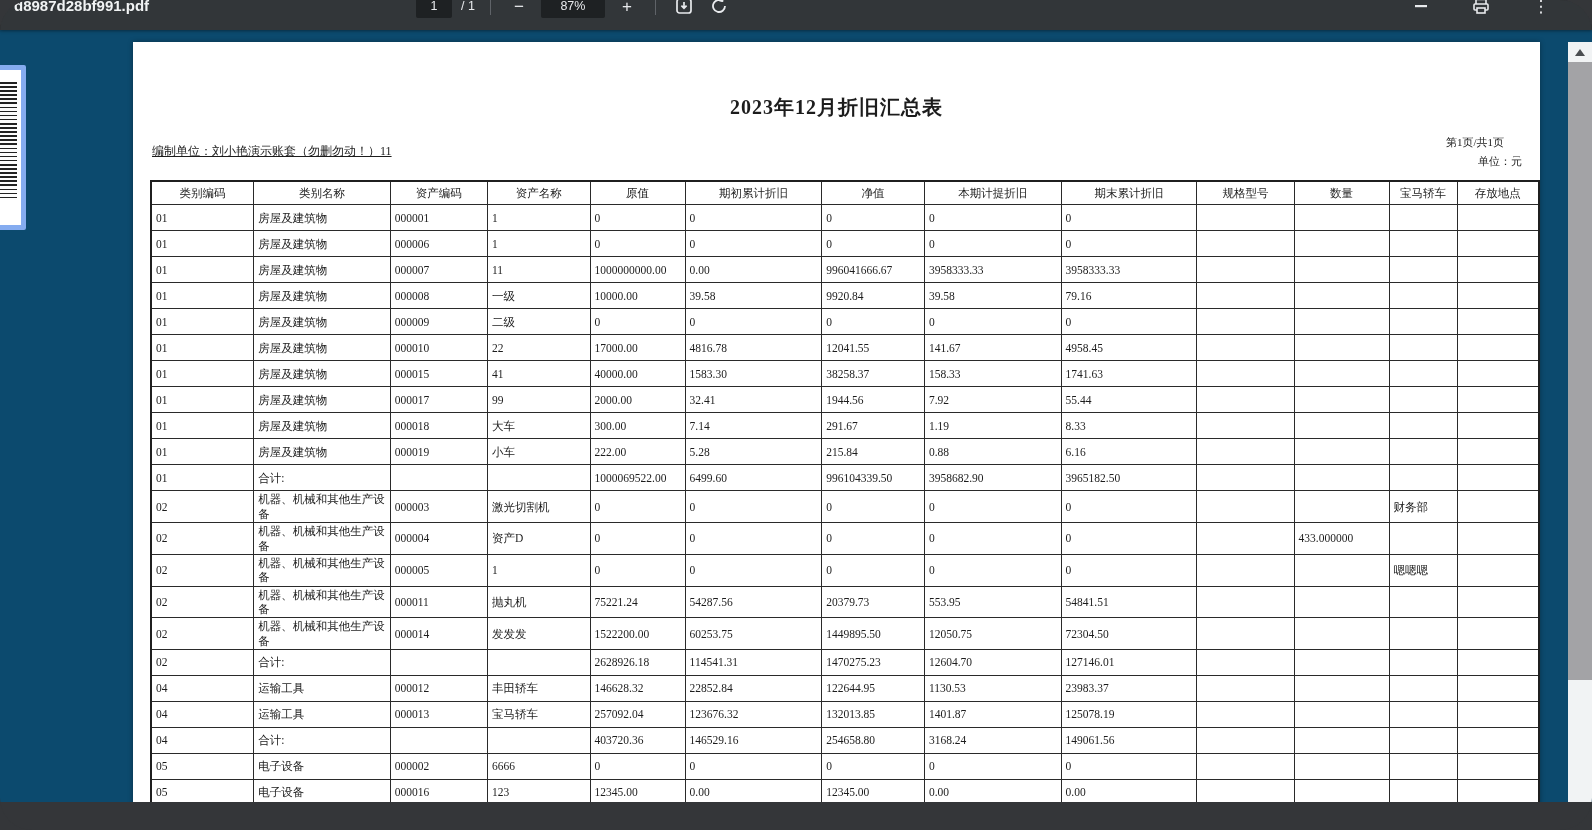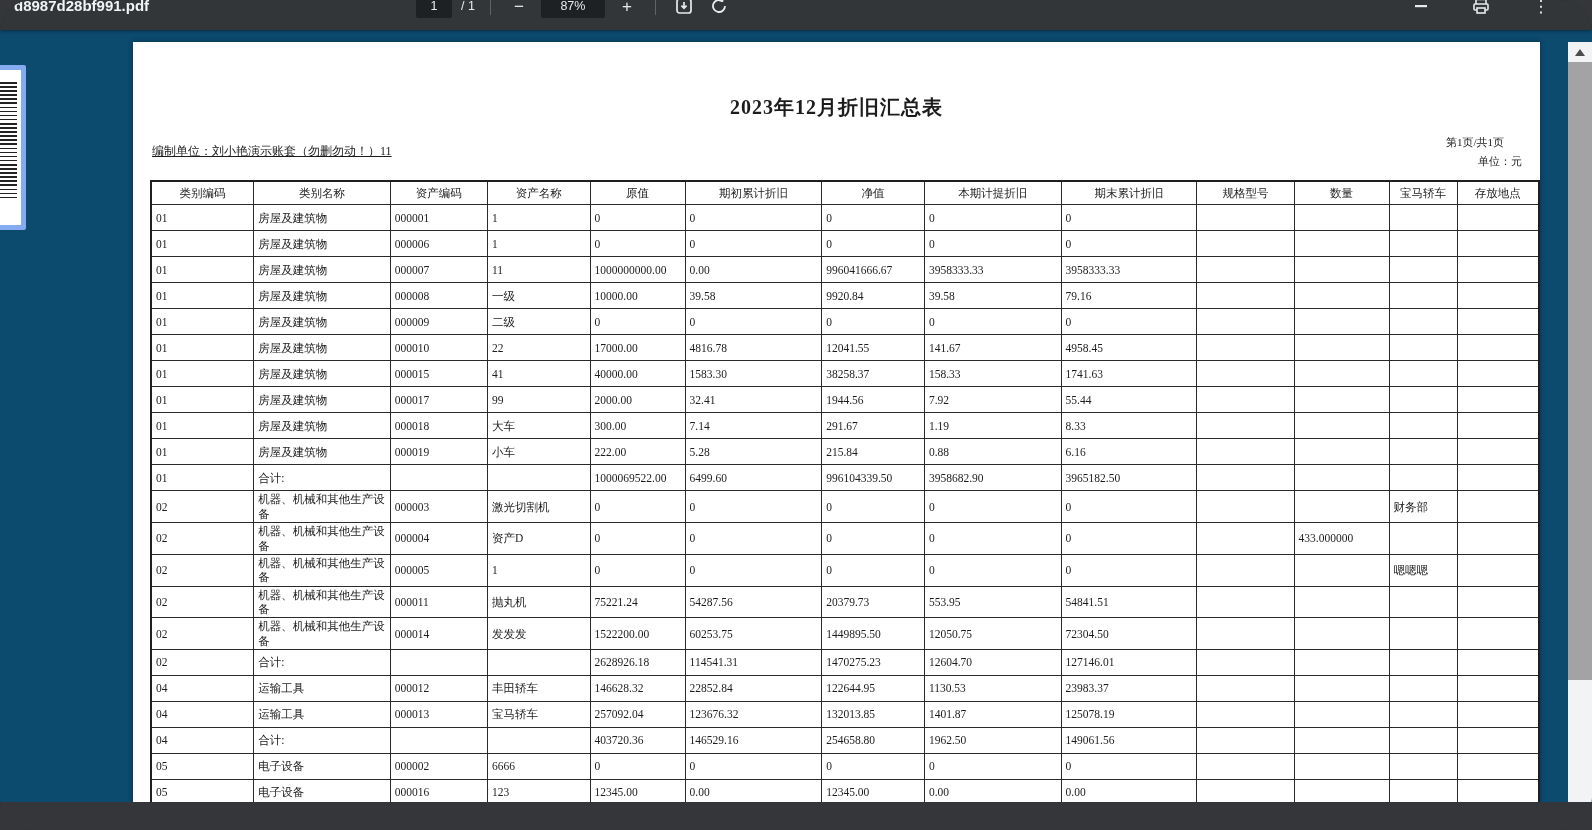--- a/index.html
+++ b/index.html
@@ -463,21 +463,21 @@
               <td></td>
             </tr>
             <tr>
               <td>04</td>
               <td>合计:</td>
               <td></td>
               <td></td>
               <td>403720.36</td>
               <td>146529.16</td>
               <td>254658.80</td>
-              <td>1962.50</td>
+              <td>3168.24</td>
               <td>149061.56</td>
               <td></td>
               <td></td>
               <td></td>
               <td></td>
             </tr>
             <tr>
               <td>05</td>
               <td>电子设备</td>
               <td>000002</td>

